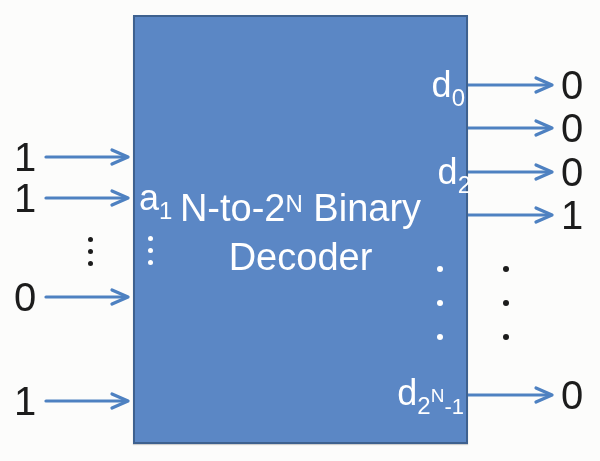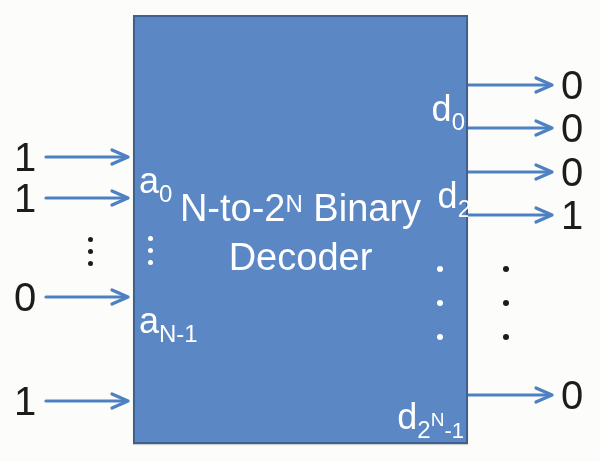--- a/index.html
+++ b/index.html
@@ -51,21 +51,20 @@
     font-size:40px;
     line-height:1;
   }
   .port{
     position:absolute;
     transform:translateY(-50%);
     color:var(--port-text);
     font-size:36px;
     line-height:1;
     white-space:nowrap;
-    margin-top:24px;
   }
   .port.right{text-align:right;}
   .port sub{
     font-size:24px;
     vertical-align:-9px;
     line-height:0;
   }
   .port sup.mid{
     font-size:19px;
     vertical-align:3px;
@@ -105,45 +104,44 @@
   <div class="title">
     <div><span>N-to-2</span><sup>N</sup><span> Binary</span></div>
     <div>Decoder</div>
   </div>
 
   <span class="val" style="left:25px;top:157px">1</span>
   <svg class="arrow" style="left:44px;top:147px" width="88" height="20">
     <line x1="2" y1="10" x2="80" y2="10"></line>
       <path d="M68,3 L84,10 L68,17"></path>
   </svg>
-  <span class="port" style="left:139px;top:157px"><span>a</span><sub>0</sub></span>
 
   <span class="val" style="left:25px;top:198px">1</span>
   <svg class="arrow" style="left:44px;top:188px" width="88" height="20">
     <line x1="2" y1="10" x2="80" y2="10"></line>
       <path d="M68,3 L84,10 L68,17"></path>
   </svg>
+  <span class="port" style="left:139px;top:198px"><span>a</span><sub>1</sub></span>
 
   <div class="vdots tight dark" style="left:88px;top:237px">
       <i></i>
       <i></i>
       <i></i>
     </div>
   <div class="vdots tight light" style="left:148px;top:236px">
       <i></i>
       <i></i>
       <i></i>
     </div>
 
   <span class="val" style="left:25px;top:297px">0</span>
   <svg class="arrow" style="left:44px;top:287px" width="88" height="20">
     <line x1="2" y1="10" x2="80" y2="10"></line>
       <path d="M68,3 L84,10 L68,17"></path>
   </svg>
-  <span class="port" style="left:139px;top:297px"><span>a</span><sub>N-1</sub></span>
 
   <span class="val" style="left:25px;top:401px">1</span>
   <svg class="arrow" style="left:44px;top:391px" width="88" height="20">
     <line x1="2" y1="10" x2="80" y2="10"></line>
       <path d="M68,3 L84,10 L68,17"></path>
   </svg>
 
   <span class="port right" style="right:135px;top:85px"><span>d</span><sub>0</sub></span>
   <svg class="arrow" style="left:468px;top:75px" width="88" height="20">
     <line x1="0" y1="10" x2="80" y2="10"></line>

